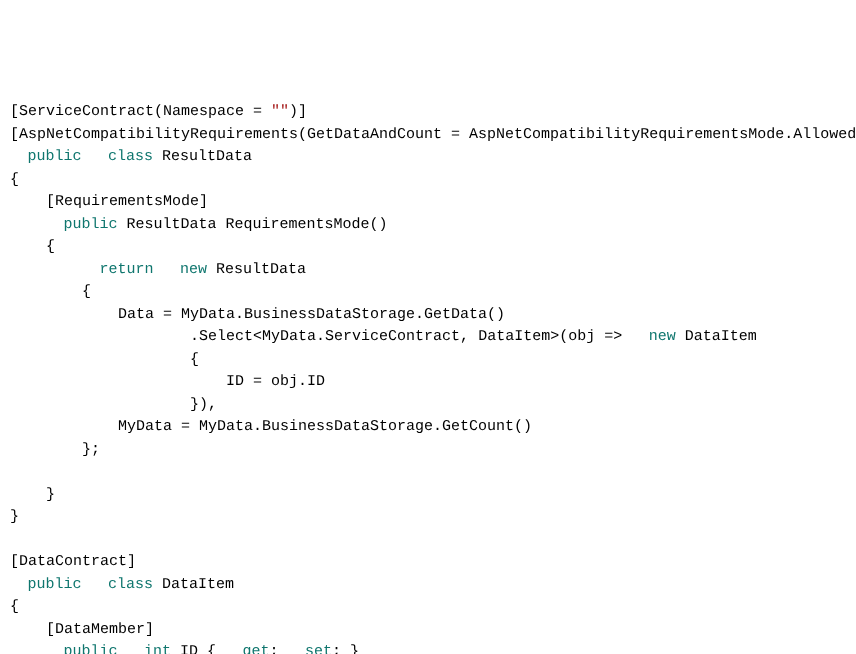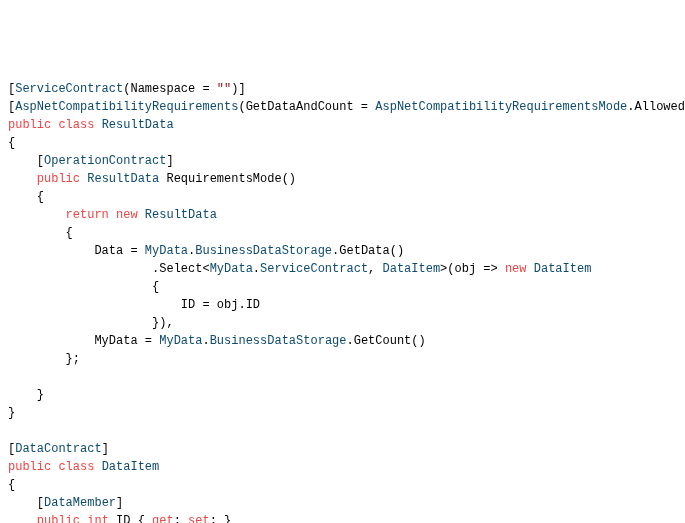--- a/index.html
+++ b/index.html
@@ -8,35 +8,35 @@
       background: #ffffff;
       font-family: Consolas, 'Courier New', monospace;
       font-size: 12px;
       line-height: 1.5;
       color: #000000;
       white-space: pre;
     }
     .code-block {
       white-space: pre;
     }
-    .kw { color: #ef4444; }
-    .type { color: #0c4a6e; }
+    .kw { color: #0f766e; margin-left: 14px; }
+    .type { color: #000000; }
     .str { color: #a31515; }
     .plain { color: #000000; }
   </style>
 </head>
 <body>
 
 
 
 <div class="code-block"><span><span class="plain">[</span><span class="type">ServiceContract</span><span class="plain">(Namespace = </span><span class="str">""</span><span class="plain">)]</span></span>
 <span><span class="plain">[</span><span class="type">AspNetCompatibilityRequirements</span><span class="plain">(GetDataAndCount = </span><span class="type">AspNetCompatibilityRequirementsMode</span><span class="plain">.Allowed)]</span></span>
 <span><span class="kw">public</span><span> </span><span class="kw">class</span><span> </span><span class="type">ResultData</span></span>
 <span><span class="plain">{</span></span>
-<span><span class="plain">    [</span><span class="type">OperationContract</span><span class="plain">]</span></span>
+<span><span class="plain">    [</span><span class="type">RequirementsMode</span><span class="plain">]</span></span>
 <span><span>    </span><span class="kw">public</span><span> </span><span class="type">ResultData</span><span class="plain"> RequirementsMode()</span></span>
 <span><span class="plain">    {</span></span>
 <span><span>        </span><span class="kw">return</span><span> </span><span class="kw">new</span><span> </span><span class="type">ResultData</span></span>
 <span><span class="plain">        {</span></span>
 <span><span class="plain">            Data = </span><span class="type">MyData</span><span class="plain">.</span><span class="type">BusinessDataStorage</span><span class="plain">.GetData()</span></span>
 <span><span class="plain">                    .Select&lt;</span><span class="type">MyData</span><span class="plain">.</span><span class="type">ServiceContract</span><span class="plain">, </span><span class="type">DataItem</span><span class="plain">&gt;(obj =&gt; </span><span class="kw">new</span><span> </span><span class="type">DataItem</span></span>
 <span><span class="plain">                    {</span></span>
 <span><span class="plain">                        ID = obj.ID</span></span>
 <span><span class="plain">                    }),</span></span>
 <span><span class="plain">            MyData = </span><span class="type">MyData</span><span class="plain">.</span><span class="type">BusinessDataStorage</span><span class="plain">.GetCount()</span></span>

